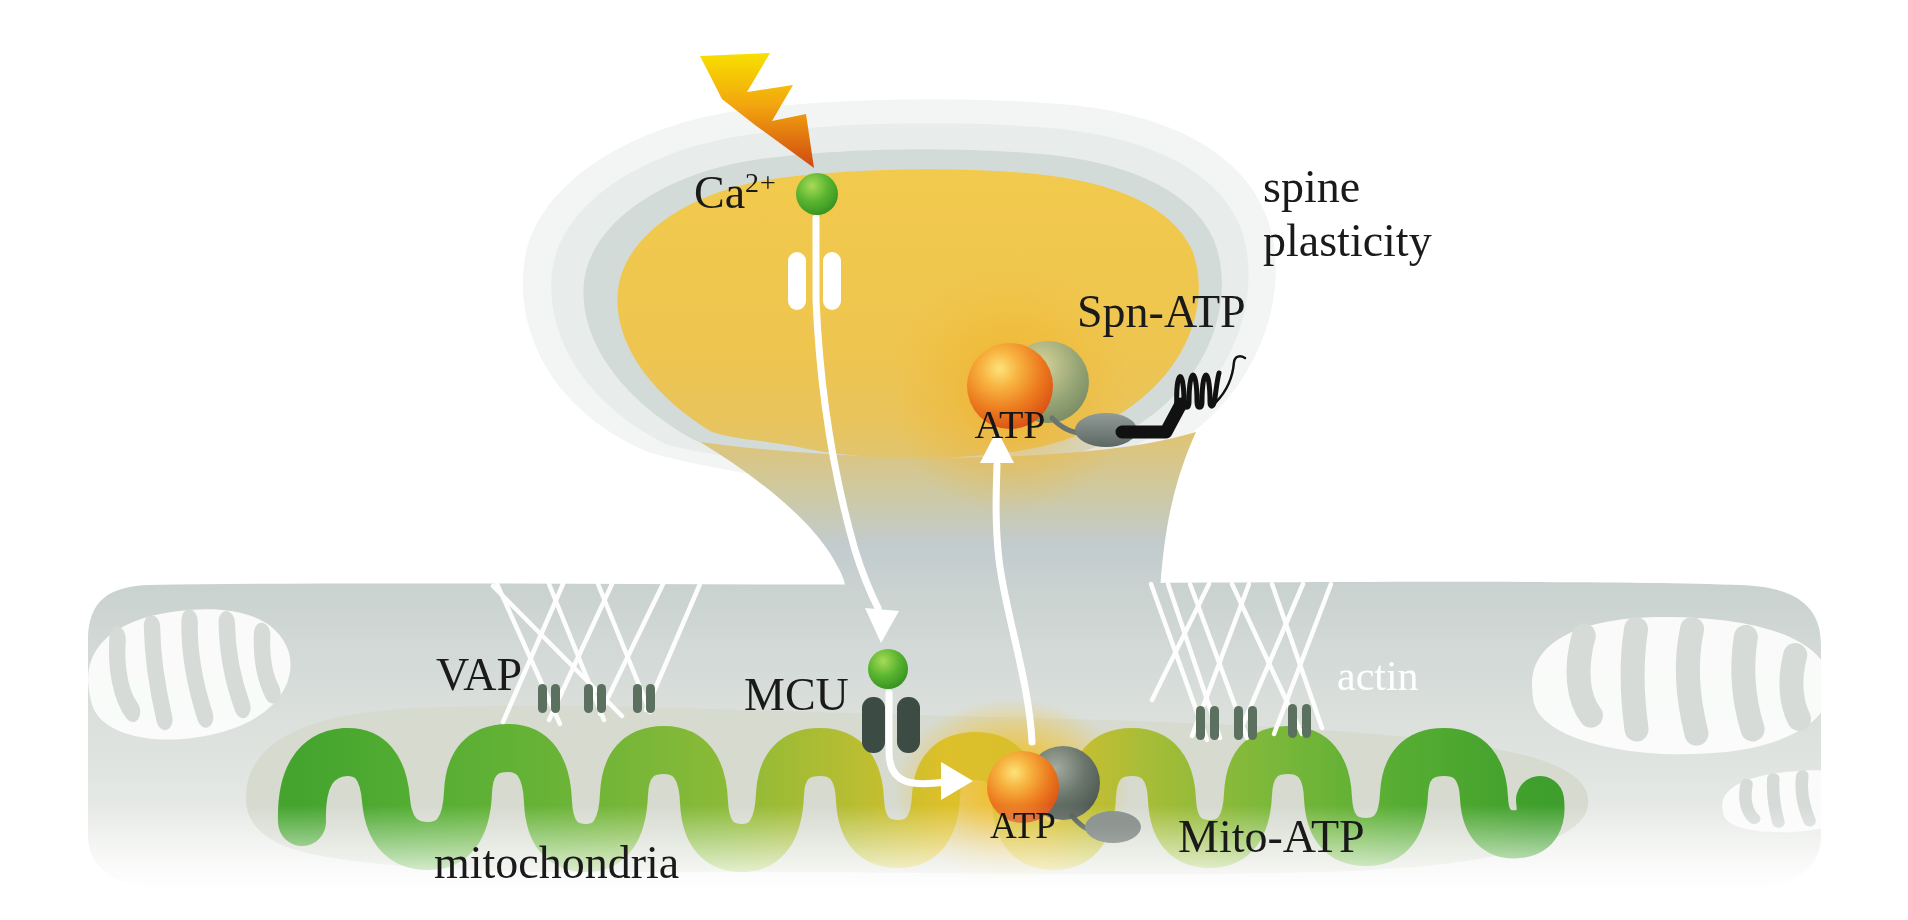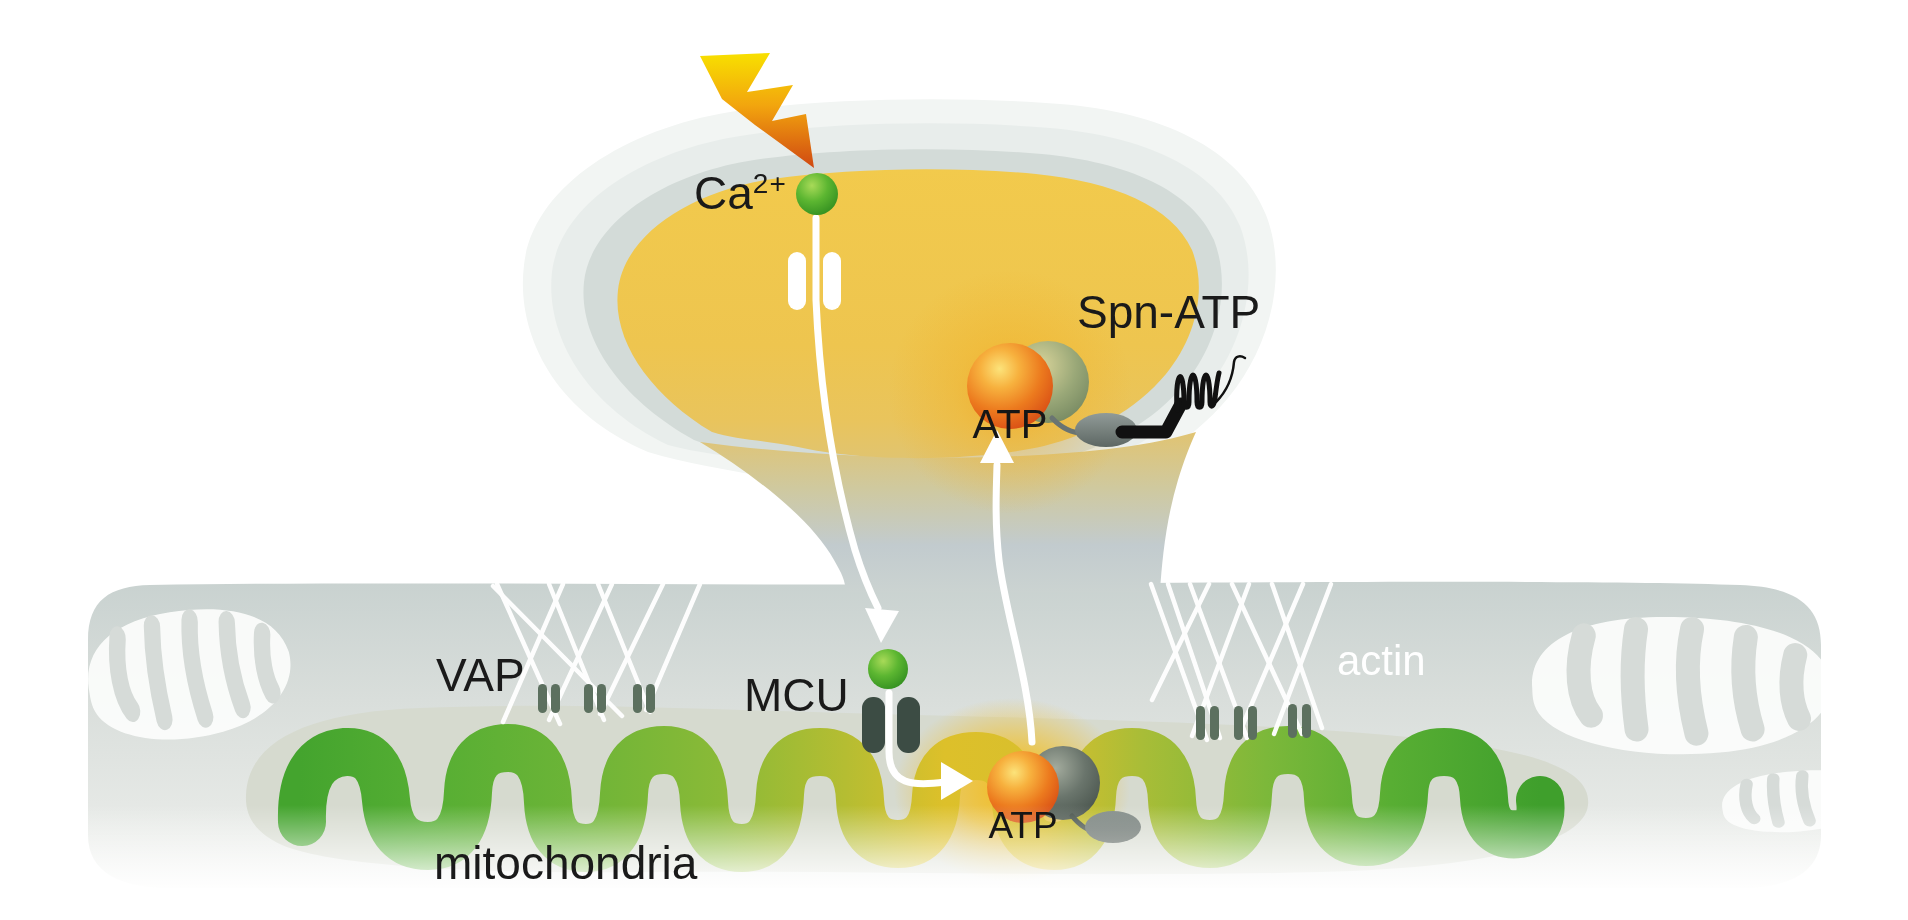--- a/index.html
+++ b/index.html
@@ -1,17 +1,17 @@
 <!DOCTYPE html>
 <html><head>
 <meta charset="utf-8">
 <style>
   html,body{margin:0;padding:0;background:#ffffff;}
   #stage{position:relative;width:1868px;height:920px;background:#ffffff;overflow:hidden;
-         font-family:Liberation Sans, sans-serif;}
+         font-family:Liberation Serif, serif;}
   #art{position:absolute;left:0;top:0;width:1908px;height:920px;}
   .lbl{position:absolute;color:#1a1a1a;font-size:46px;line-height:1.18;letter-spacing:0;
        white-space:pre-line;user-select:none;}
   .lbl.small{font-size:42px;}
   .lbl.white{color:#ffffff;}
   .lbl.center{transform:translate(-50%,-50%);white-space:nowrap;margin-top:37px;}
   .sup{font-size:28px;position:relative;top:-16px;letter-spacing:1px;}
   .atp-text{font-size:40px;color:#161616;}
 </style>
 </head>
@@ -229,20 +229,23 @@
     <rect x="823" y="252" width="18" height="58" rx="9"></rect>
   </g>
   <circle cx="817" cy="194" r="21" fill="url(#gBall)"></circle>
 
   <path d="M700,56 L770,53 L747,92 L793,85 L772,121 L806,114 L814,168 L755,125 L722,99 Z" fill="url(#gBolt)"></path>
 
   <rect x="0" y="805" width="1908" height="95" fill="url(#gFade)"></rect>
 </svg>
 
 <div class="lbl" style="left:694px;top:166px;"><span>Ca</span><span class="sup">2+</span></div>
+<div class="lbl" style="left:1263px;top:160px;">spine
+plasticity</div>
 <div class="lbl" style="left:1077px;top:285px;">Spn-ATP</div>
 <div class="lbl center atp-text" style="left:1010px;top:388px;">ATP</div>
 <div class="lbl center atp-text" style="left:1023px;top:789px;font-size:37px;">ATP</div>
 <div class="lbl" style="left:436px;top:648px;">VAP</div>
 <div class="lbl" style="left:744px;top:668px;">MCU</div>
-<div class="lbl small white" style="left:1337px;top:636px;">actin</div>
+<div class="lbl small white" style="left:1337px;top:652px;">actin</div>
+<div class="lbl" style="left:1178px;top:810px;">Mito-ATP</div>
 <div class="lbl" style="left:434px;top:836px;">mitochondria</div>
 </div>
 
 </body></html>

